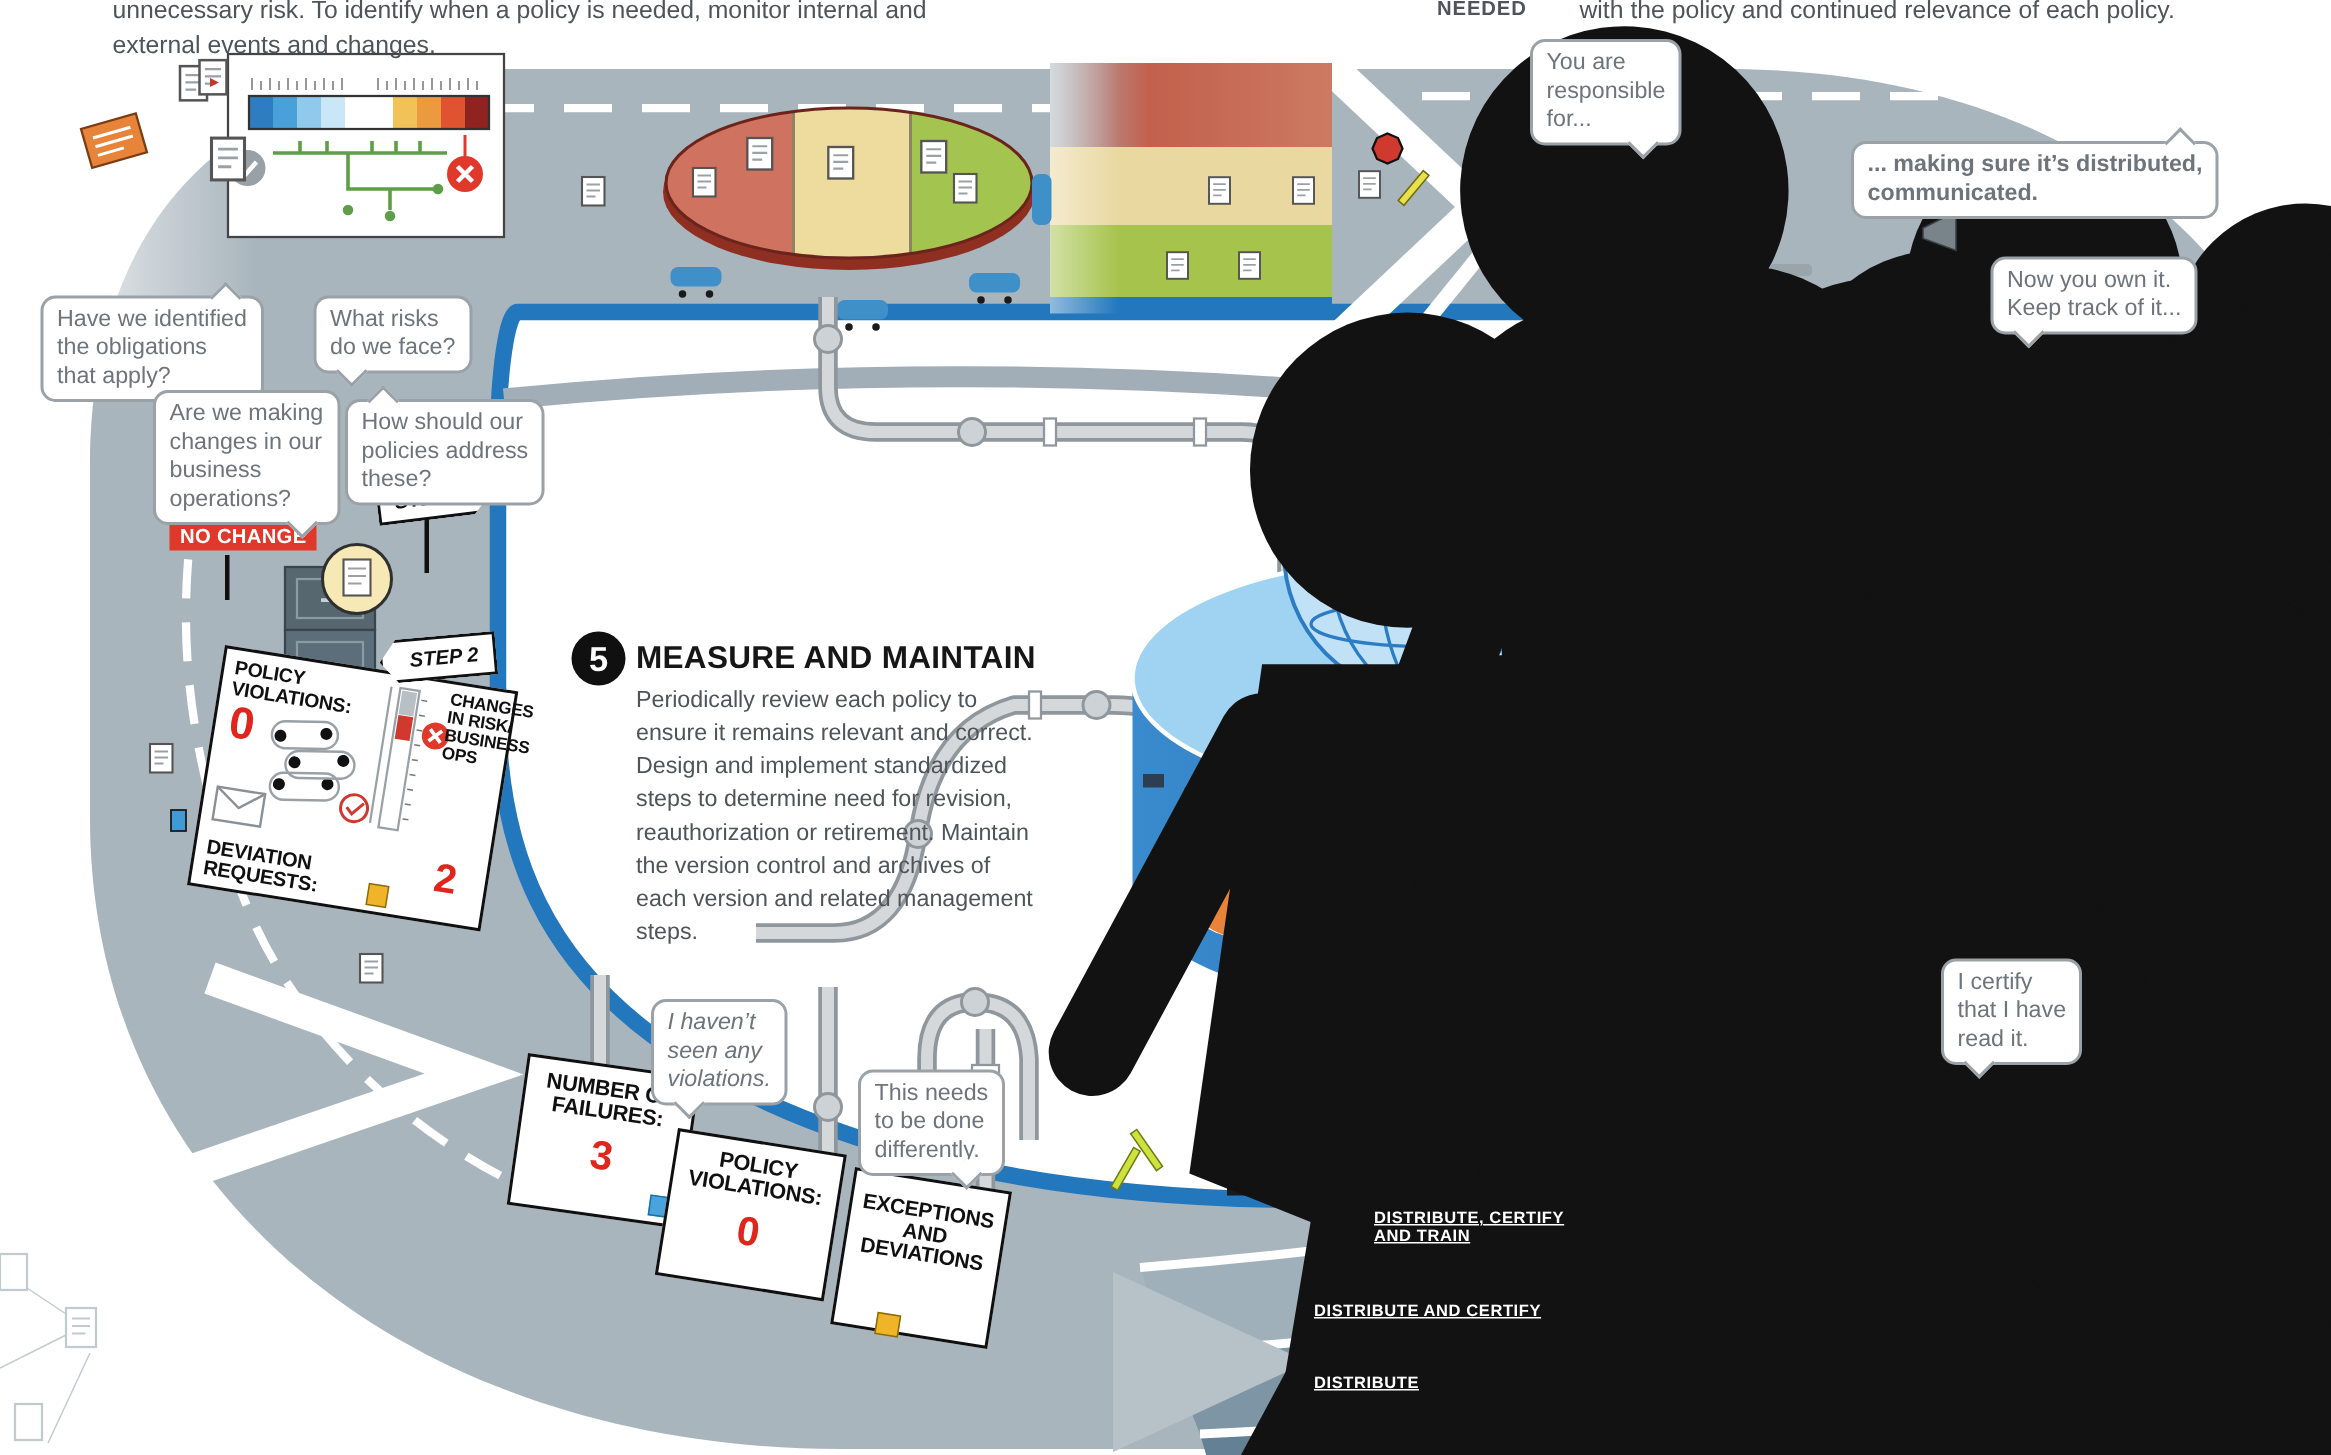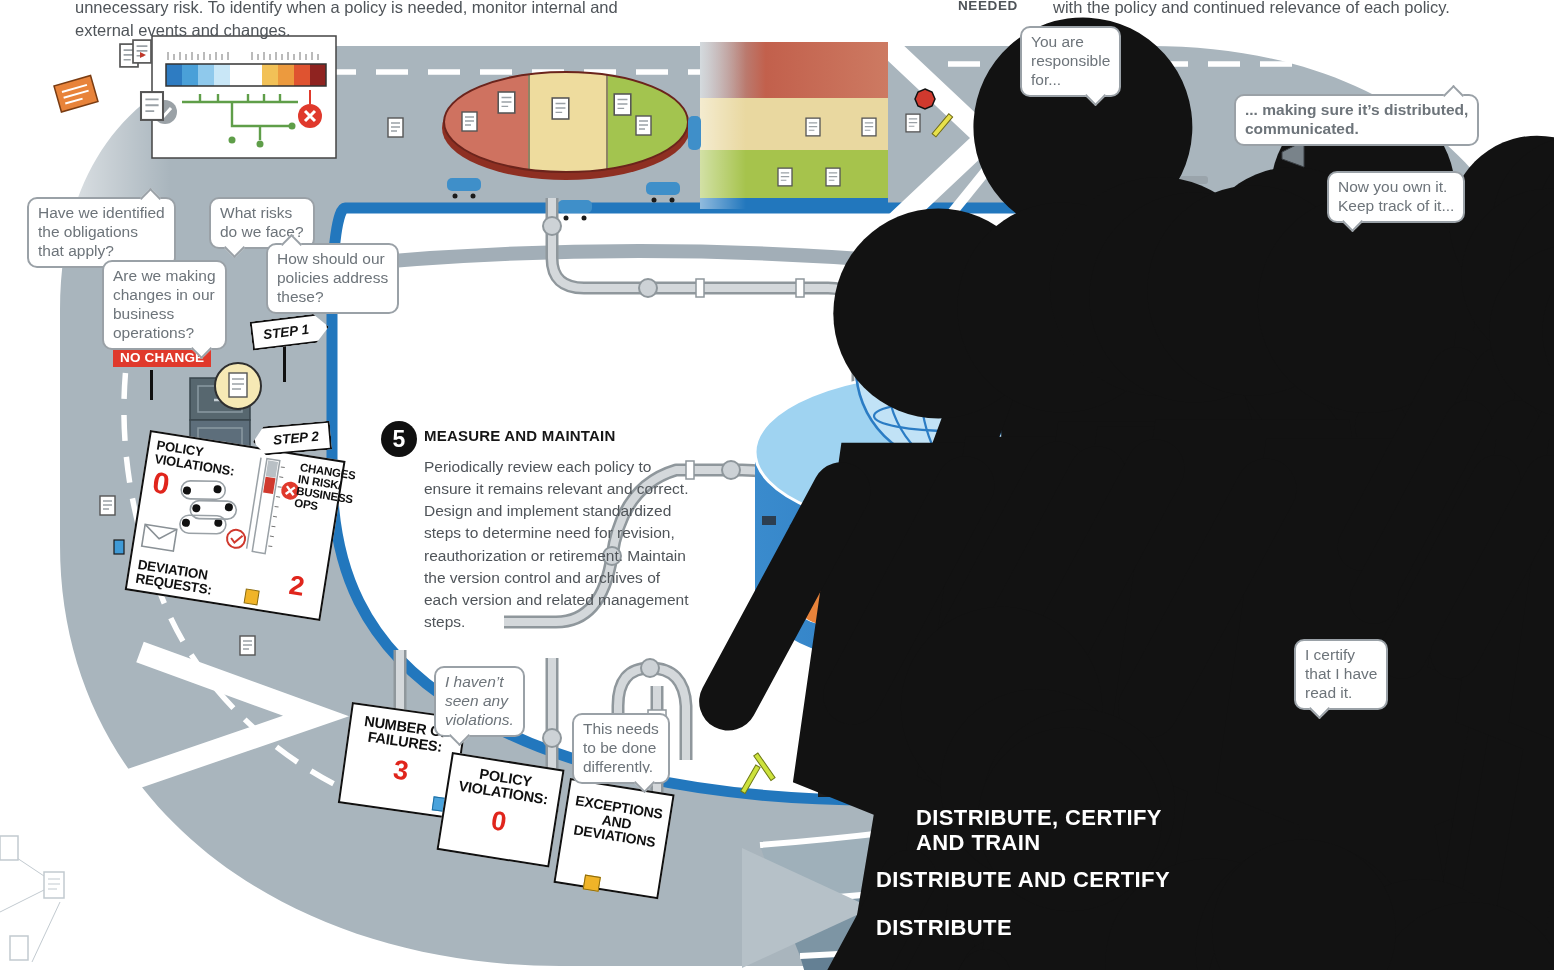--- a/index.html
+++ b/index.html
@@ -11,32 +11,32 @@
   .bubble{position:absolute;background:#fff;border:2px solid #9aa1a7;border-radius:10px;
           padding:5px 9px;color:#6d747a;font-size:15.5px;line-height:1.22;white-space:pre-line;z-index:30;}
   .bubble:after{content:"";position:absolute;width:13px;height:13px;background:#fff;transform:rotate(45deg);}
   .tb-l:after{bottom:-8px;left:16px;border-right:2px solid #9aa1a7;border-bottom:2px solid #9aa1a7;}
   .tb-r:after{bottom:-8px;right:16px;border-right:2px solid #9aa1a7;border-bottom:2px solid #9aa1a7;}
   .tt-l:after{top:-8px;left:16px;border-left:2px solid #9aa1a7;border-top:2px solid #9aa1a7;}
   .tt-r:after{top:-8px;right:16px;border-left:2px solid #9aa1a7;border-top:2px solid #9aa1a7;}
   .board{position:absolute;background:#fff;border:2px solid #101010;color:#101010;font-weight:900;z-index:25;}
   .bline{position:absolute;font-weight:900;color:#101010;white-space:pre-line;line-height:1.04;letter-spacing:-0.2px;}
   .redval{position:absolute;color:#e0251c;font-weight:900;line-height:1;}
-  .lane-label{position:absolute;color:#fff;font-weight:900;font-size:22px;letter-spacing:.4px;
-              line-height:1.12;white-space:pre-line;z-index:22;}
+  .lane-label{position:absolute;color:#fff;font-weight:900;font-size:11px;letter-spacing:.4px;
+              line-height:1.12;white-space:pre-line;z-index:22;text-decoration:underline;}
   .post{position:absolute;background:#101010;z-index:24;}
   .sign-step{position:absolute;background:#fff;border:2.5px solid #101010;color:#101010;
              font-weight:900;font-style:italic;font-size:13.5px;z-index:26;
              display:flex;align-items:center;justify-content:center;}
   .sticky{position:absolute;z-index:5;}
   #no-change{position:absolute;background:#e0392c;color:#fff;font-weight:900;font-size:13.5px;
              padding:2px 7px;z-index:26;letter-spacing:.2px;}
   #step5-circle{position:absolute;width:36px;height:36px;border-radius:50%;background:#101010;color:#fff;
              font-weight:900;font-size:23px;display:flex;align-items:center;justify-content:center;z-index:20;}
-  #step5-title{position:absolute;font-weight:900;font-size:15px;color:#161616;letter-spacing:.2px;z-index:20;}
+  #step5-title{position:absolute;font-weight:900;font-size:21px;color:#161616;letter-spacing:.2px;z-index:20;}
   #step5-body{position:absolute;width:296px;font-size:15.5px;line-height:1.43;color:#4f5459;white-space:pre-line;z-index:20;}
   #needed{position:absolute;font-weight:700;font-size:13.5px;color:#4f5459;letter-spacing:.6px;z-index:30;}
 </style>
 </head>
 <body>
 
 <div id="stage">
 
 <svg id="bg" width="1554" height="970" viewBox="0 0 1554 970">
   <defs>
@@ -462,21 +462,21 @@
 <div class="txt" style="left:75px;top:-4px;width:580px;">unnecessary risk. To identify when a policy is needed, monitor internal and
 external events and changes.</div>
 <div class="txt" style="left:1053px;top:-4px;width:430px;">with the policy and continued relevance of each policy.</div>
 <div id="needed" style="left:958px;top:-2px;">NEEDED</div>
 
 <div class="bubble tt-r" style="left:27px;top:197px;">Have we identified
 the obligations
 that apply?</div>
 <div class="bubble tb-l" style="left:209px;top:197px;">What risks
 do we face?</div>
-<div class="bubble tt-l" style="left:230px;top:243px;margin-left:36px;">How should our
+<div class="bubble tt-l" style="left:230px;top:266px;">How should our
 policies address
 these?</div>
 <div class="bubble tb-r" style="left:102px;top:260px;">Are we making
 changes in our
 business
 operations?</div>
 <div class="bubble tb-r" style="left:1020px;top:26px;">You are
 responsible
 for...</div>
 <div class="bubble tt-r" style="left:1234px;top:94px;font-weight:bold;">... making sure it’s distributed,

